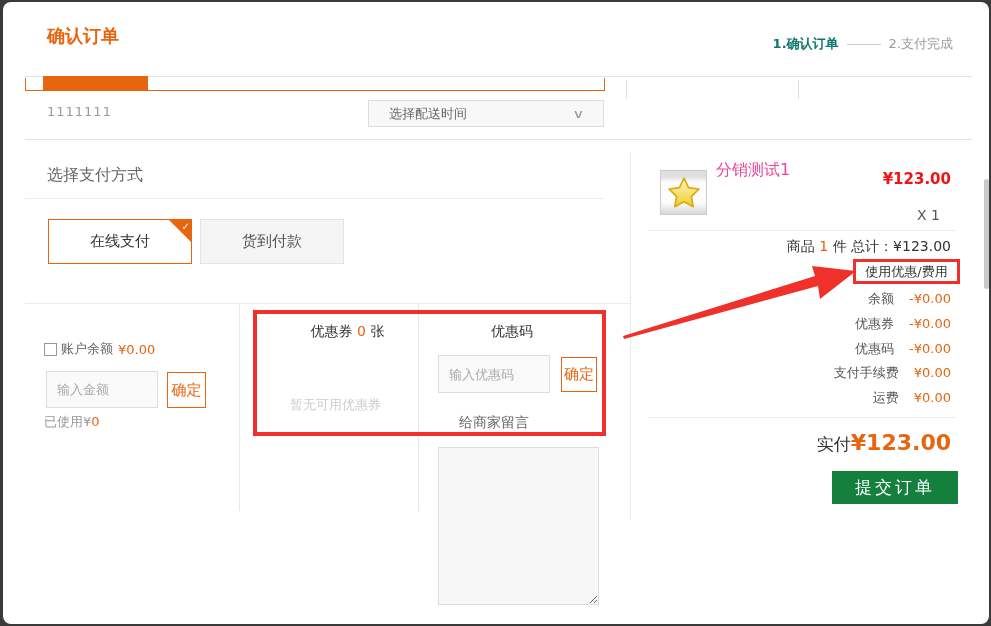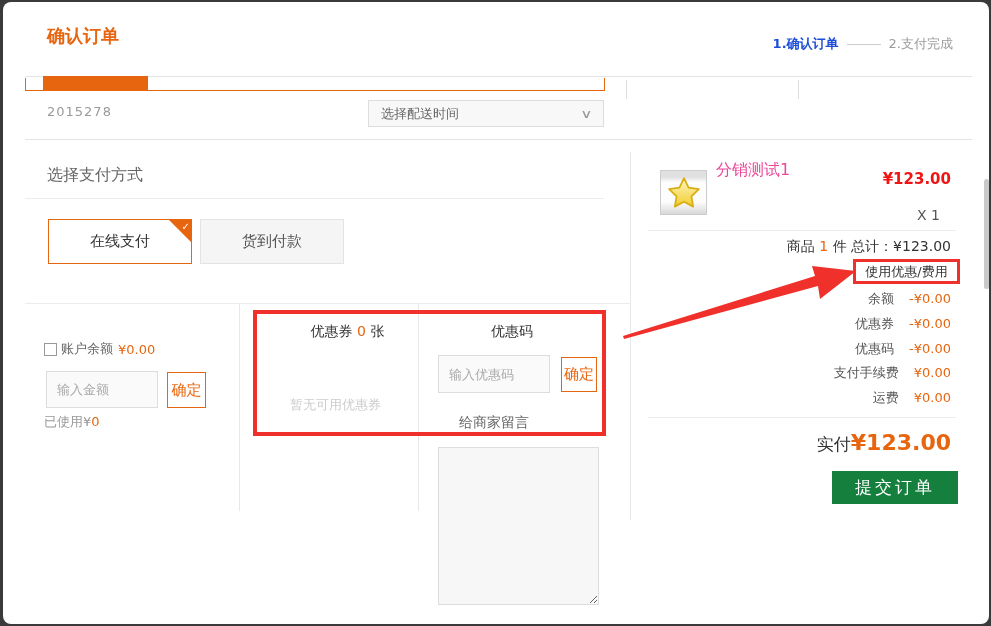--- a/index.html
+++ b/index.html
@@ -5,32 +5,32 @@
   * { margin:0; padding:0; box-sizing:border-box; }
   html,body { width:991px; height:626px; }
   body { font-family:"DejaVu Sans","Liberation Sans",sans-serif; background:#3a3a3a; }
   #frame { position:relative; width:991px; height:626px; background:#3a3a3a; overflow:hidden; }
   #sheet { position:absolute; left:3px; top:2px; width:986px; height:622px; background:#fff; border-radius:8px; overflow:hidden; }
   .abs { position:absolute; }
 
   
   .page-title { left:44px; top:22px; font-size:18px; font-weight:bold; color:#e8650f; }
   .steps { right:36px; top:33px; font-size:13px; display:flex; align-items:center; gap:8px; }
-  .step-current { color:#1d4ed8; font-weight:bold; }
+  .step-current { color:#0f766e; font-weight:bold; }
   .step-sep { width:34px; height:1px; background:#ccc; }
   .step-next { color:#9a9a9a; }
 
   
   .hline { background:#e4e4e4; height:1px; }
   .remnant-box { left:22px; top:76px; width:580px; height:13px; border:1px solid #e8650f; border-top:none; }
   .remnant-fill { position:absolute; left:17px; top:-2px; width:105px; height:14px; background:#e8650f; }
   .stub { width:1px; height:19px; background:#ddd; top:78px; }
   .order-note { left:44px; top:102px; font-size:13px; color:#9a9a9a; letter-spacing:1px; }
   .delivery { left:365px; top:98px; width:236px; height:27px; background:#f8f8f8; border:1px solid #ddd;
-              display:flex; align-items:center; padding:0 12px; font-size:13px; color:#666; cursor:pointer; }
+              display:flex; align-items:center; padding:0 20px; font-size:13px; color:#666; cursor:pointer; }
   .delivery .chev { margin-left:auto; color:#999; font-size:12px; transform:scaleX(1.4); }
 
   
   .col-divider { left:627px; top:150px; width:1px; height:368px; background:#e8e8e8; }
   .pay-title { left:44px; top:163px; font-size:16px; color:#666; }
   .pay-tabs { left:45px; top:217px; display:flex; gap:8px; }
   .pay-tab { width:144px; height:45px; display:flex; align-items:center; justify-content:center;
              font-size:15px; color:#555; background:#f5f5f5; border:1px solid #e3e3e3; cursor:pointer; position:relative; }
   .pay-tab.selected { background:#fff; border:1px solid #e8650f; color:#333; }
   .corner { position:absolute; right:0; top:0; width:0; height:0; border-left:22px solid transparent; border-top:22px solid #e8650f; }
@@ -96,21 +96,21 @@
     <span class="step-next">2.支付完成</span>
   </div>
 
   <div class="abs hline" style="left:22px; top:74px; width:947px;"></div>
   <div class="abs remnant-box">
     <div class="remnant-fill"></div>
   </div>
   <div class="abs stub" style="left:623px;"></div>
   <div class="abs stub" style="left:795px;"></div>
 
-  <div class="abs order-note">2015278</div>
+  <div class="abs order-note">1111111</div>
 
   <div class="abs delivery">
     <span>选择配送时间</span>
     <span class="chev">∨</span>
   </div>
 
   <div class="abs hline" style="left:22px; top:137px; width:947px;"></div>
 
   <div class="abs col-divider"></div>
 

